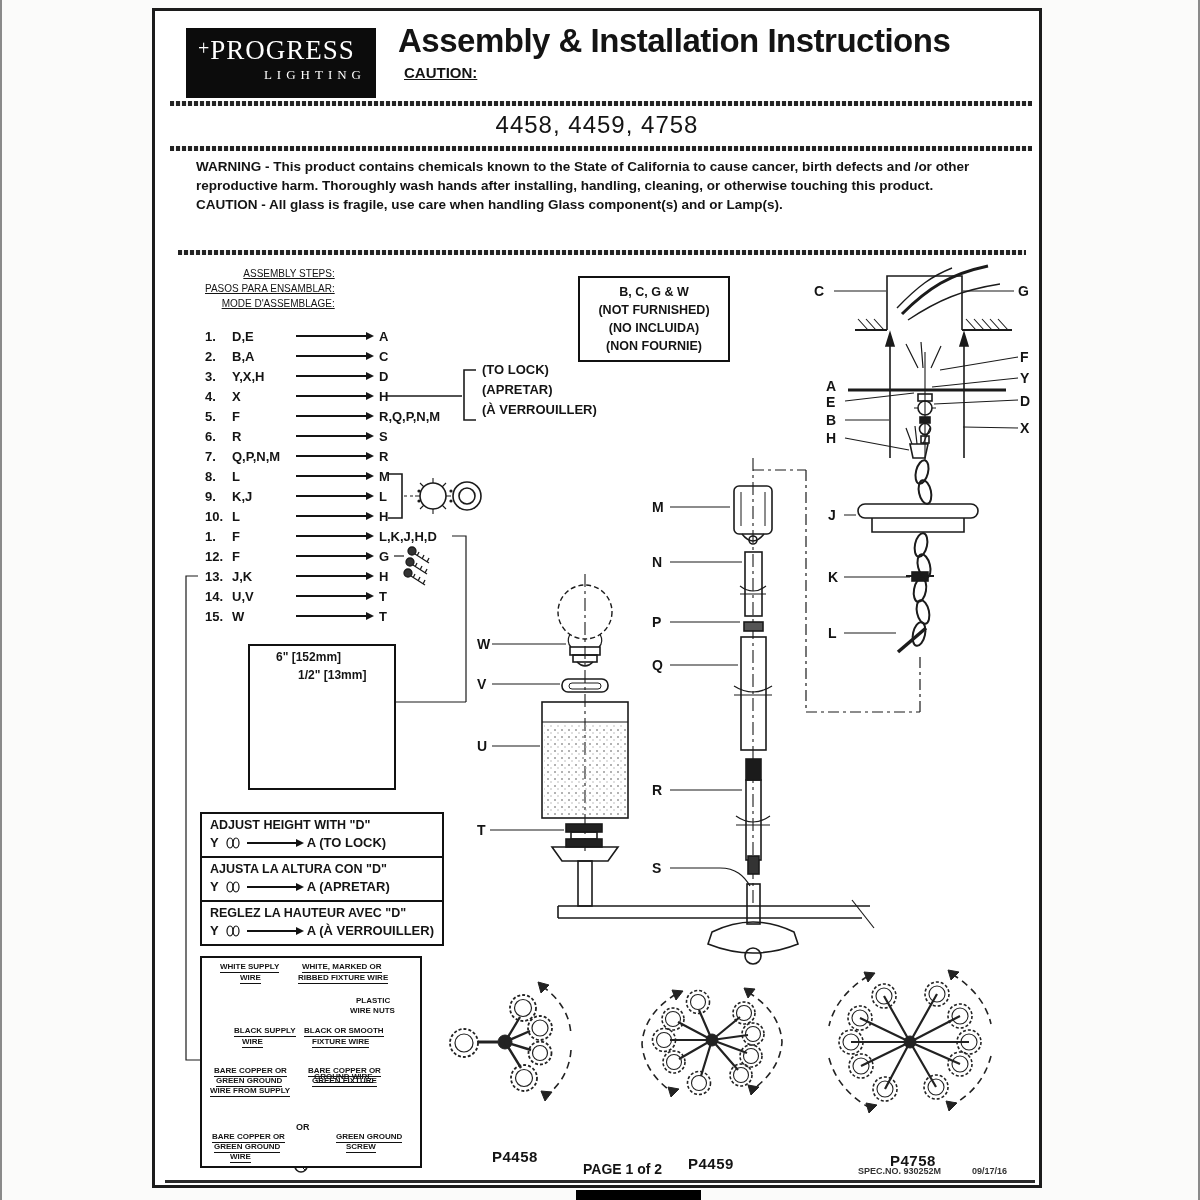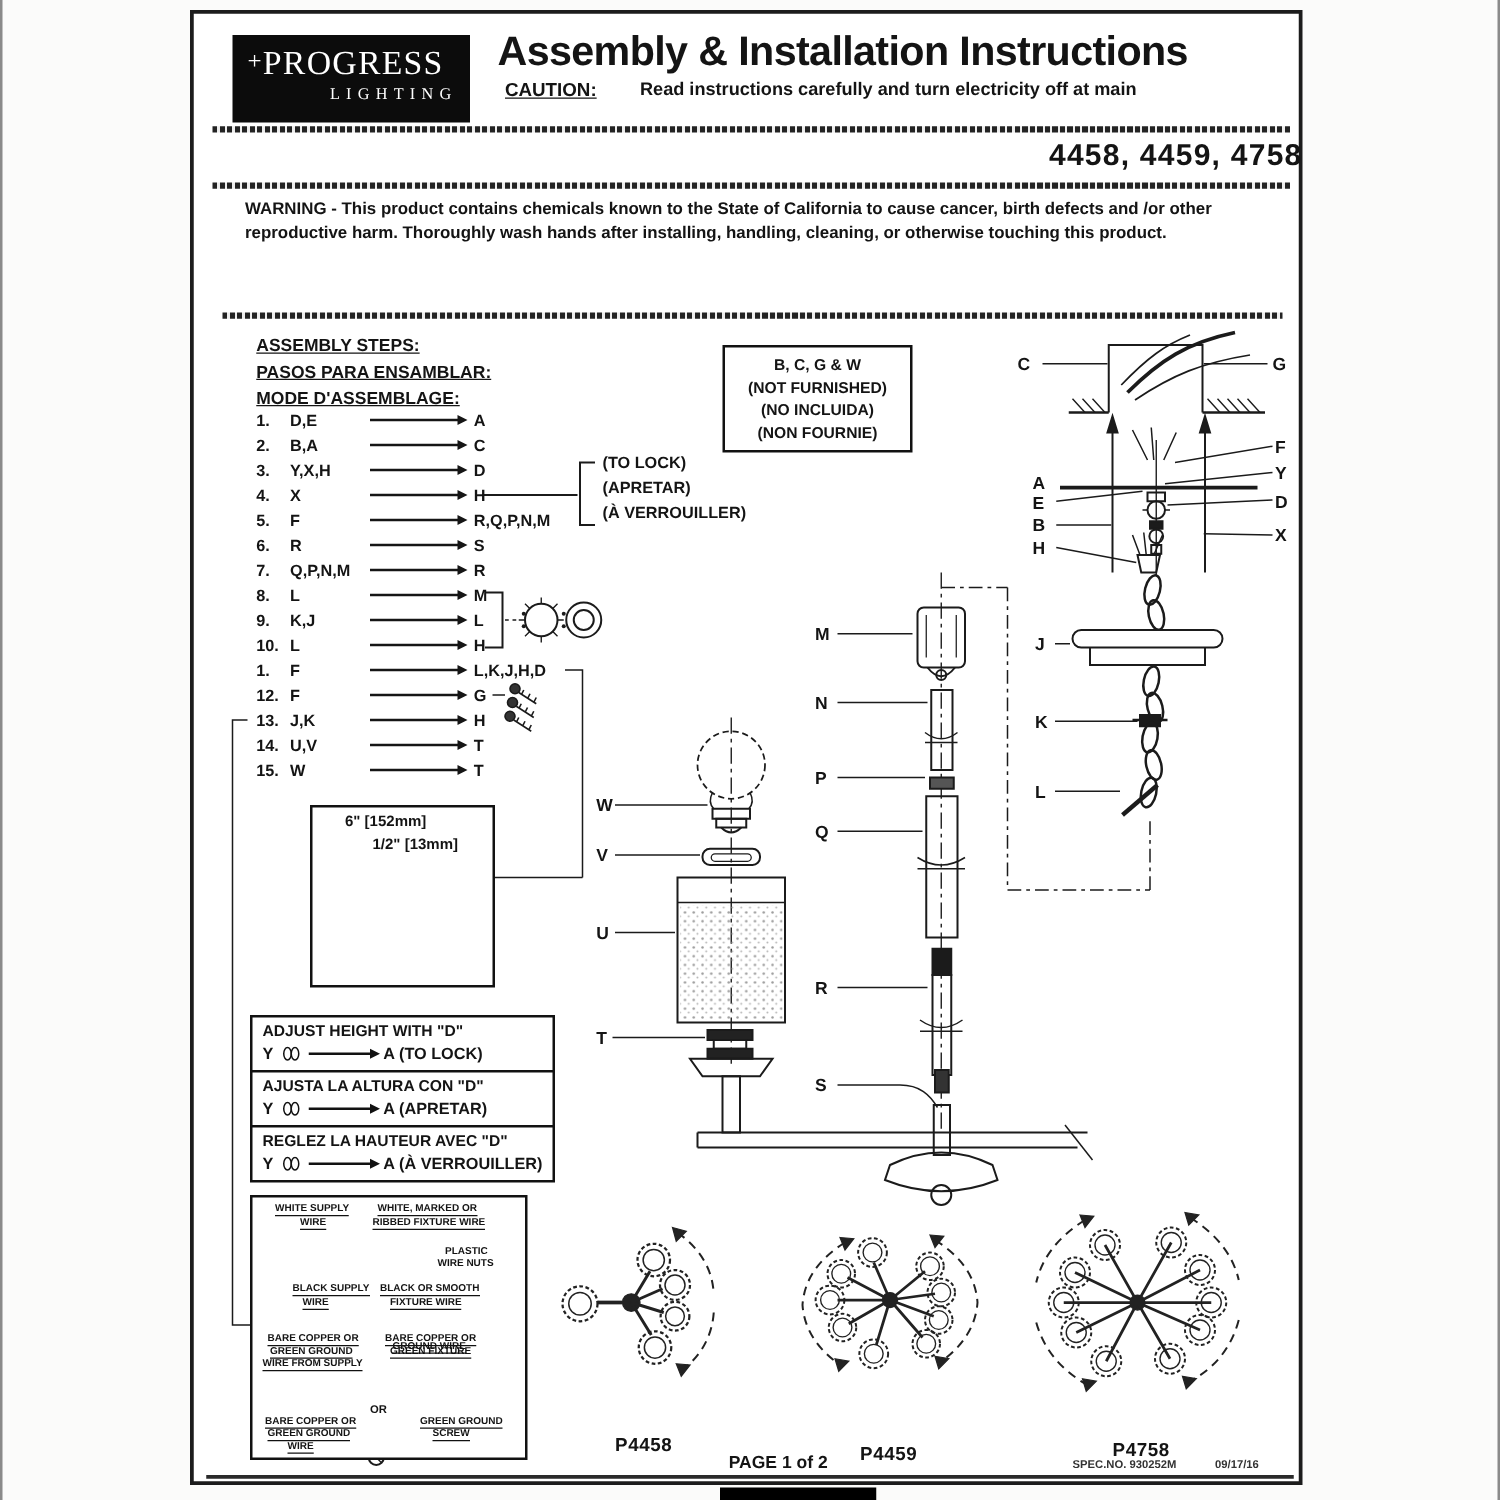--- a/index.html
+++ b/index.html
@@ -10,25 +10,25 @@
   .txt{position:absolute;z-index:2;}
   
   .logo{position:absolute;left:186px;top:28px;width:190px;height:70px;background:#0c0c0c;color:#fff;z-index:2;}
   .logo .l1{font-family:"Liberation Serif",serif;font-size:27px;letter-spacing:1px;padding:7px 0 0 12px;white-space:nowrap;}
   .logo .l1 .plus{font-size:20px;vertical-align:4px;}
   .logo .l2{font-family:"Liberation Serif",serif;font-size:13px;letter-spacing:5px;text-align:right;padding-right:10px;margin-top:1px;}
   .title{left:398px;top:22px;font-size:33px;font-weight:700;letter-spacing:-0.5px;white-space:nowrap;}
   .caut-label{left:404px;top:64px;font-size:15px;font-weight:700;text-decoration:underline;}
   .caut-text{left:512px;top:63px;font-size:14.5px;font-weight:700;line-height:1.3;}
   .rule{position:absolute;height:5px;background:repeating-linear-gradient(90deg,#232323 0 4px,#ededed 4px 6px);z-index:2;}
-  .models{left:152px;top:111px;width:890px;text-align:right;font-size:24px;font-weight:700;letter-spacing:1px;}
+  .models{left:152px;top:111px;width:890px;text-align:center;font-size:24px;font-weight:400;letter-spacing:1px;}
   .warnings{left:196px;top:157px;width:820px;font-size:13.5px;font-weight:700;line-height:1.42;}
   .warnings p{margin:0;}
   
-  .steps-head{left:205px;top:266px;font-size:14px;font-weight:700;line-height:1.5;}
+  .steps-head{left:205px;top:266px;font-size:10px;font-weight:400;line-height:1.5;text-align:right;}
   .steps-head div{text-decoration:underline;}
   .steps{left:205px;top:326px;}
   .step{display:grid;grid-template-columns:27px 64px 78px auto;align-items:center;height:20px;font-size:13px;font-weight:700;white-space:nowrap;}
   .sl{height:0;border-top:2px solid #151515;position:relative;margin-right:3px;}
   .sl::after{content:"";position:absolute;right:-3px;top:-5px;border-left:8px solid #151515;border-top:4px solid transparent;border-bottom:4px solid transparent;}
   .st{padding-left:5px;}
   .locknote{font-size:13px;font-weight:700;}
   
   .nf-box{left:578px;top:276px;width:152px;height:86px;border:2.5px solid #111;display:flex;flex-direction:column;justify-content:center;text-align:center;font-size:12.5px;font-weight:700;line-height:1.45;box-sizing:border-box;background:#fff;z-index:2;position:absolute;}
   .measure-box{left:248px;top:644px;width:148px;height:146px;border:2px solid #111;box-sizing:border-box;background:#fff;z-index:1;position:absolute;}
@@ -296,27 +296,27 @@
   </g>
 </svg>
 
 <div class="logo">
   <div class="l1"><span class="plus">+</span><span>PROGRESS</span></div>
   <div class="l2">LIGHTING</div>
 </div>
 <div class="txt title">Assembly &amp; Installation Instructions</div>
 <div class="txt caut-label">CAUTION:</div>
 <div class="txt caut-text">
-  <div>Read instructions carefully and turn electricity off at main</div>
 </div>
 <div class="rule" style="left:170px;top:101px;width:862px;"></div>
 <div class="txt models">4458, 4459, 4758</div>
 <div class="rule" style="left:170px;top:146px;width:862px;"></div>
 <div class="txt warnings">
   <p>WARNING - This product contains chemicals known to the State of California to cause cancer, birth defects and /or other reproductive harm.  Thoroughly wash hands after installing, handling, cleaning, or otherwise touching this product.</p>
+  <p>CAUTION - All glass is fragile, use care when handling Glass component(s) and or Lamp(s).</p>
 </div>
 <div class="rule" style="left:178px;top:250px;width:848px;"></div>
 
 <div class="txt steps-head">
   <div>ASSEMBLY STEPS:</div>
   <div>PASOS PARA ENSAMBLAR:</div>
   <div>MODE D'ASSEMBLAGE:</div>
 </div>
 <div class="txt steps">
   <div class="step">

